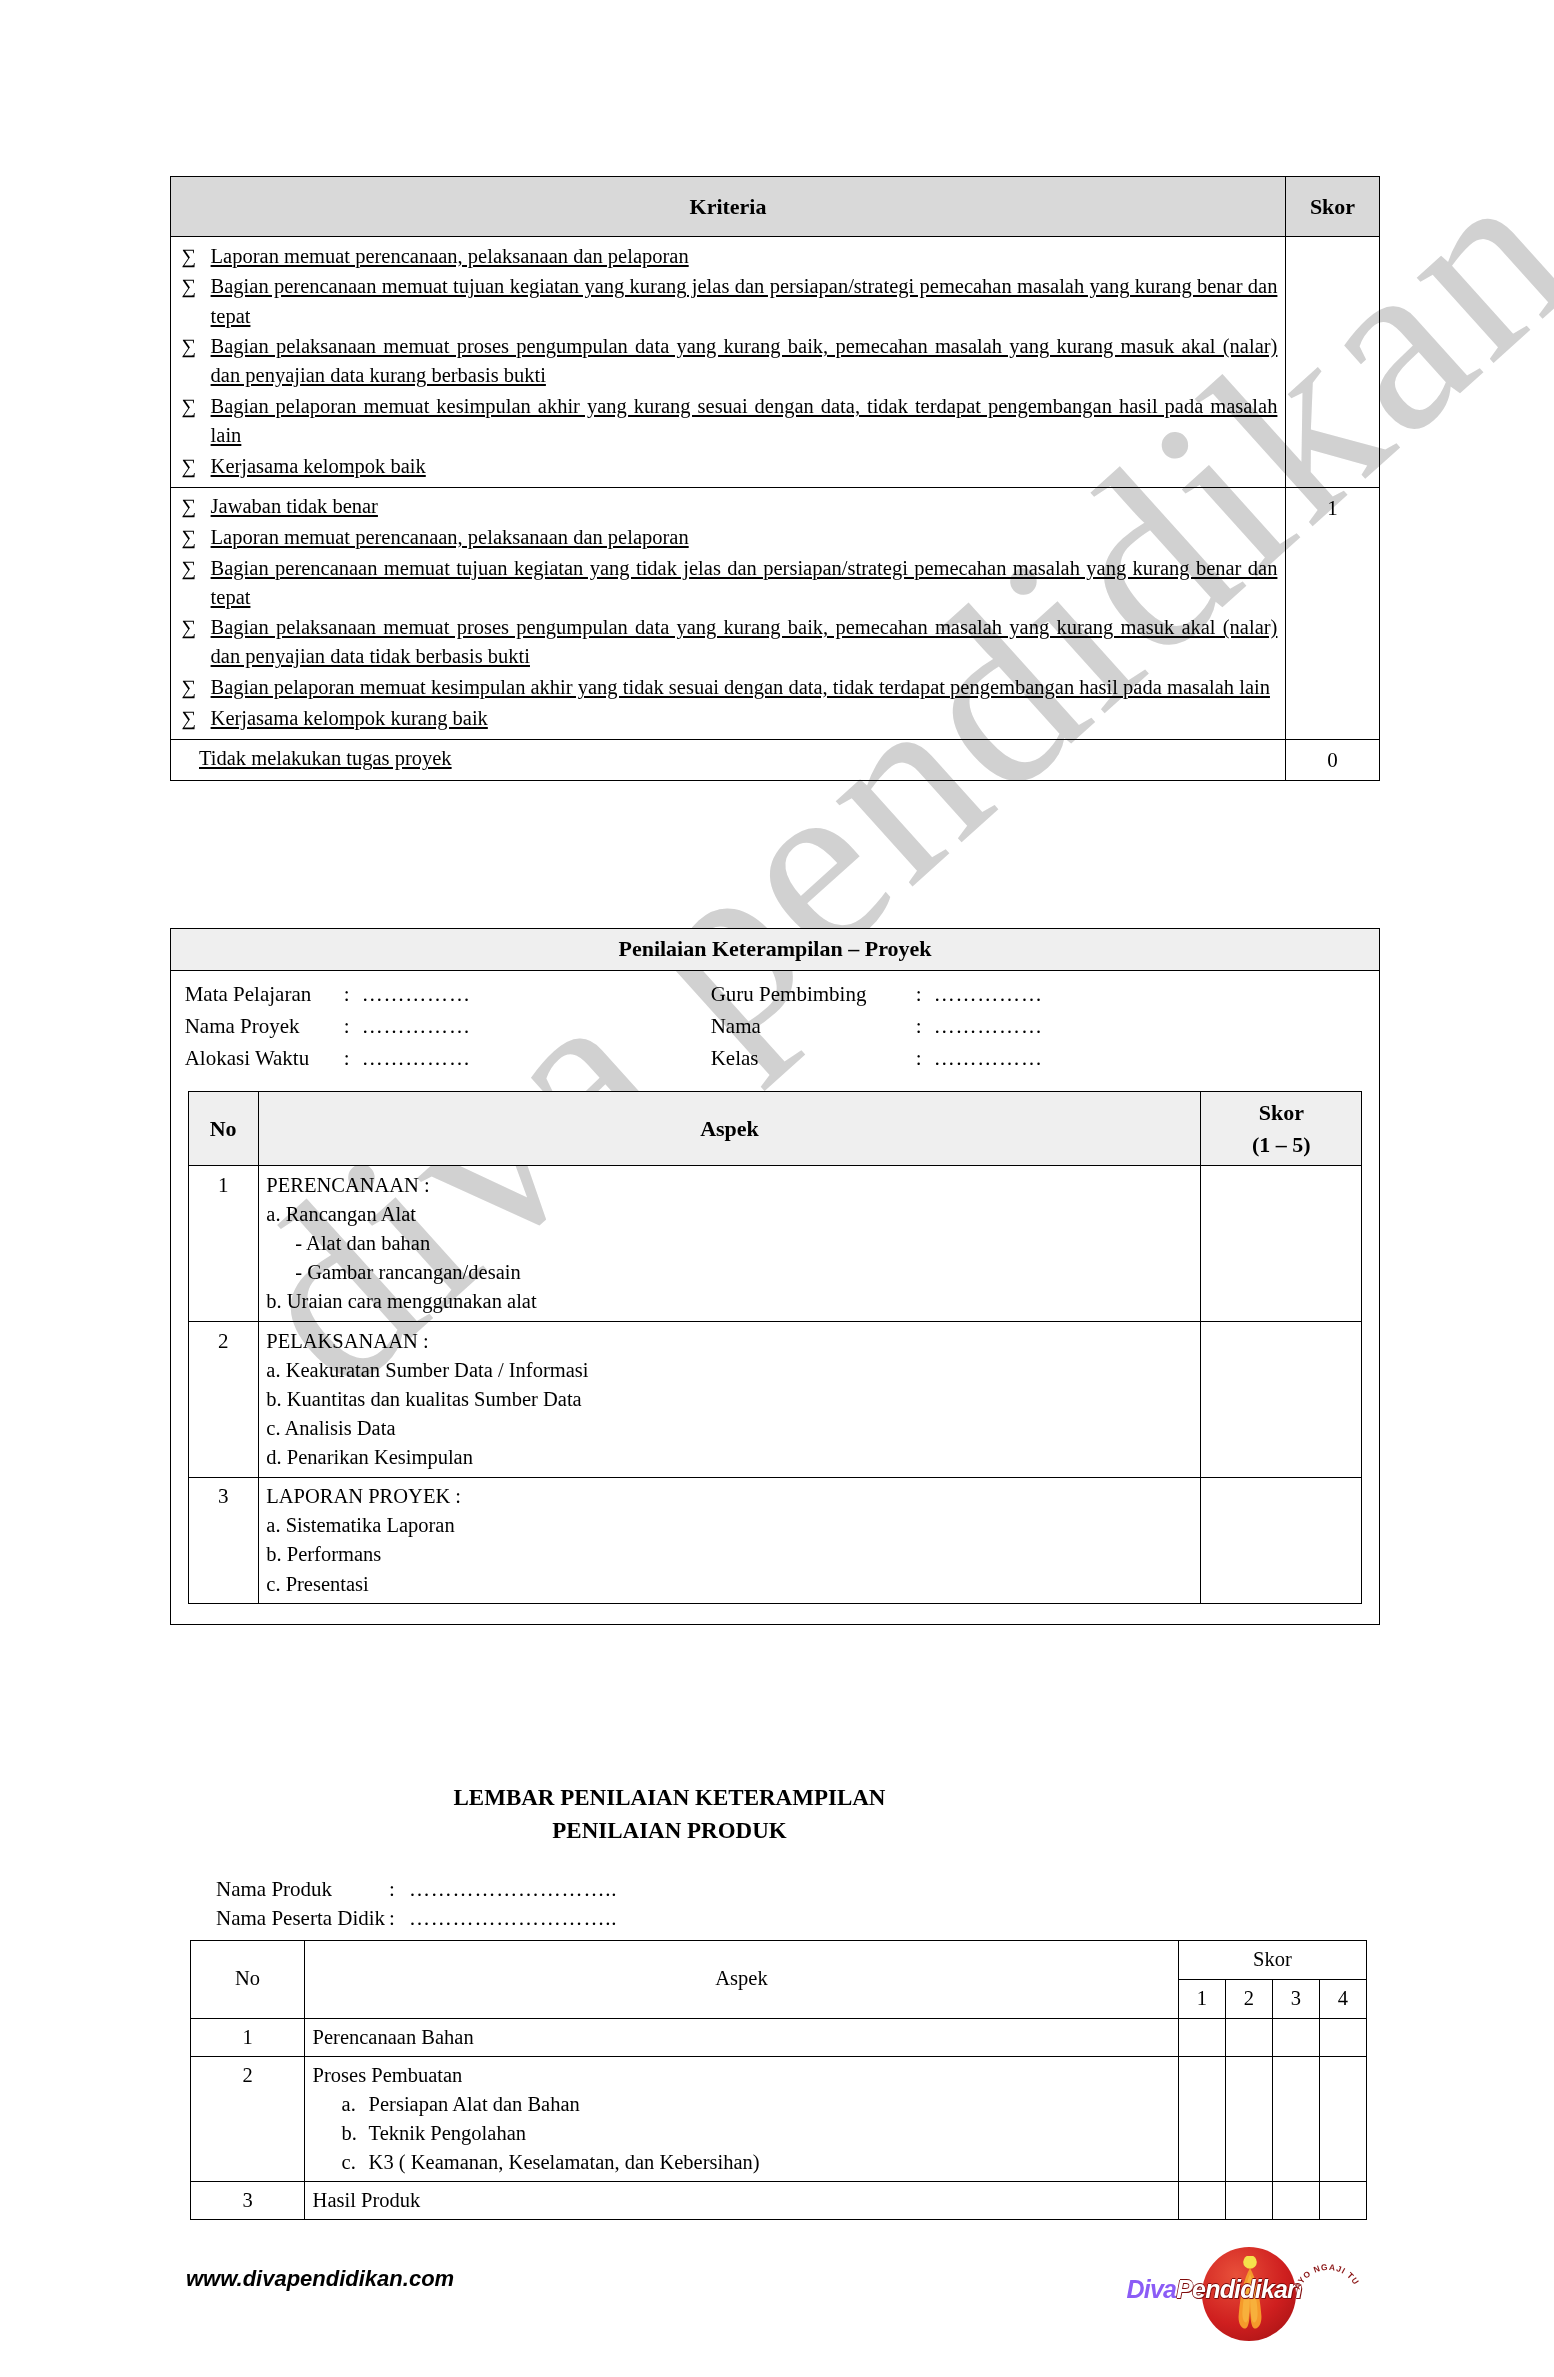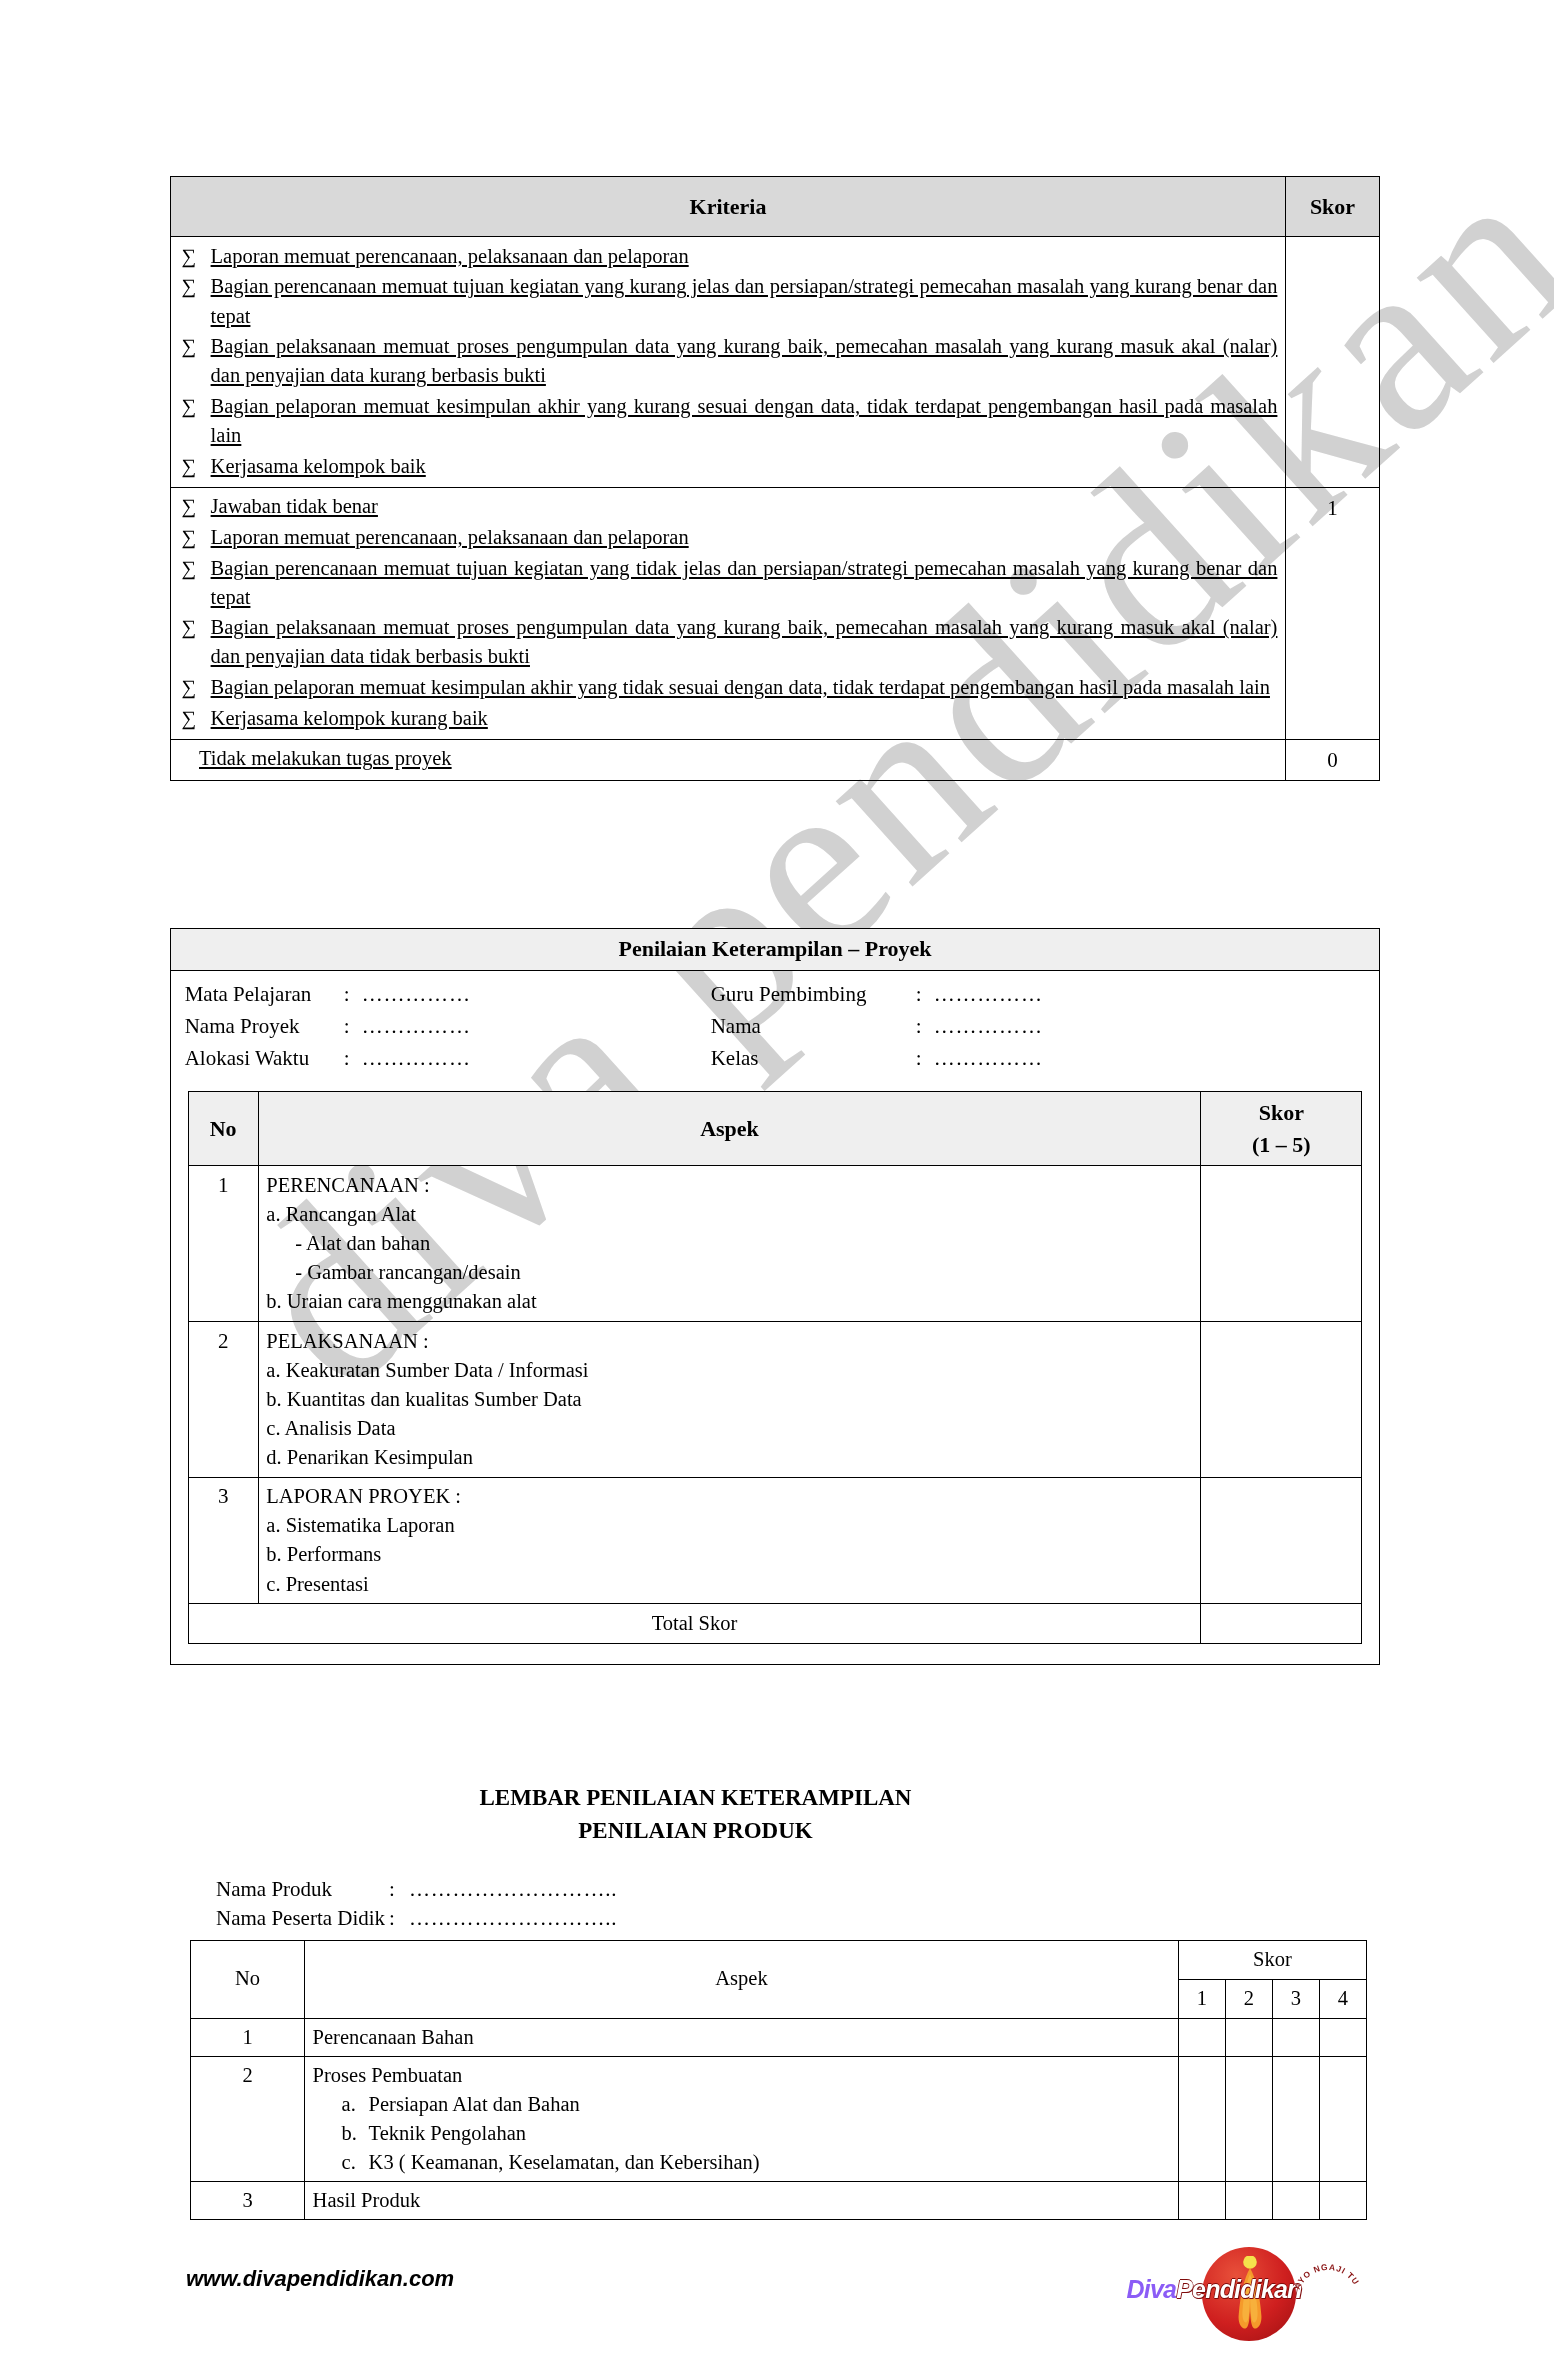--- a/index.html
+++ b/index.html
@@ -159,21 +159,20 @@
   
   #s3-title {
     position: absolute;
     left: 0;
     top: 1782px;
     width: 1339px;
     text-align: center;
     font-weight: bold;
     font-size: 23px;
     line-height: 1.42;
-    padding-left: 26px;
   }
 
   
   #s3-fields {
     position: absolute;
     left: 216px;
     top: 1875px;
     font-size: 21px;
     line-height: 1.38;
   }
@@ -395,24 +394,20 @@
             <td>
               <ul class="asp-list">
                 <li>LAPORAN PROYEK :</li>
                 <li>a. Sistematika Laporan</li>
                 <li>b. Performans</li>
                 <li>c. Presentasi</li>
               </ul>
             </td>
             <td></td>
           </tr>
-          <tr class="total-row">
-            <td colspan="2">Total Skor</td>
-            <td></td>
-          </tr>
         </tbody>
       </table>
     </div>
   </div>
 
   <div id="s3-title">
     <div>LEMBAR PENILAIAN KETERAMPILAN</div>
     <div>PENILAIAN PRODUK</div>
   </div>
 

